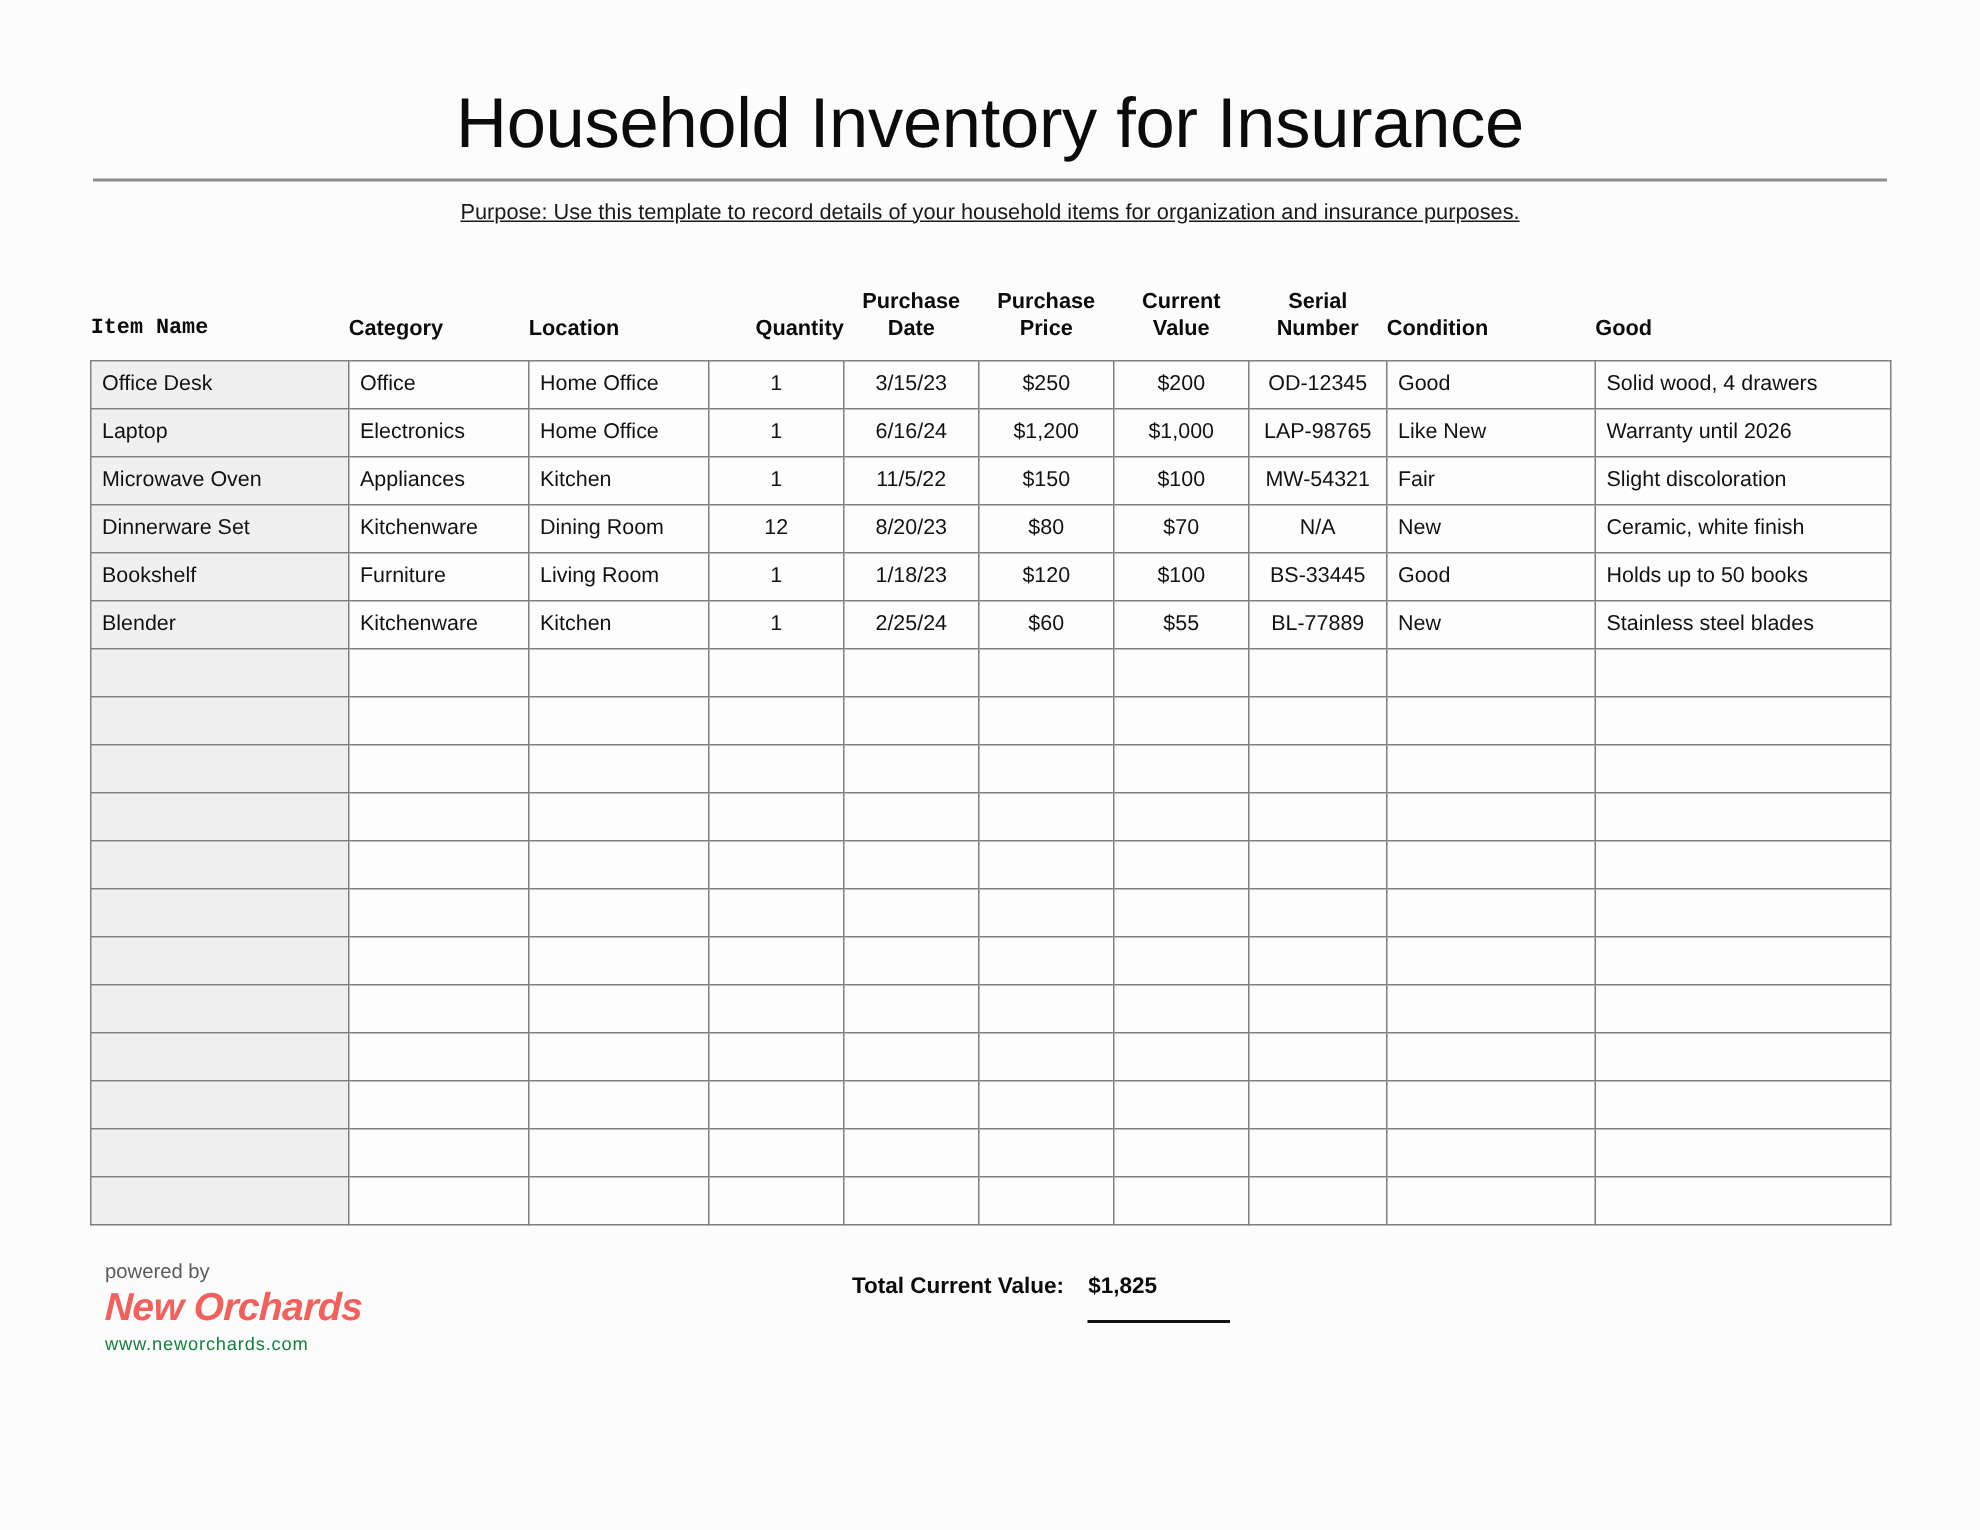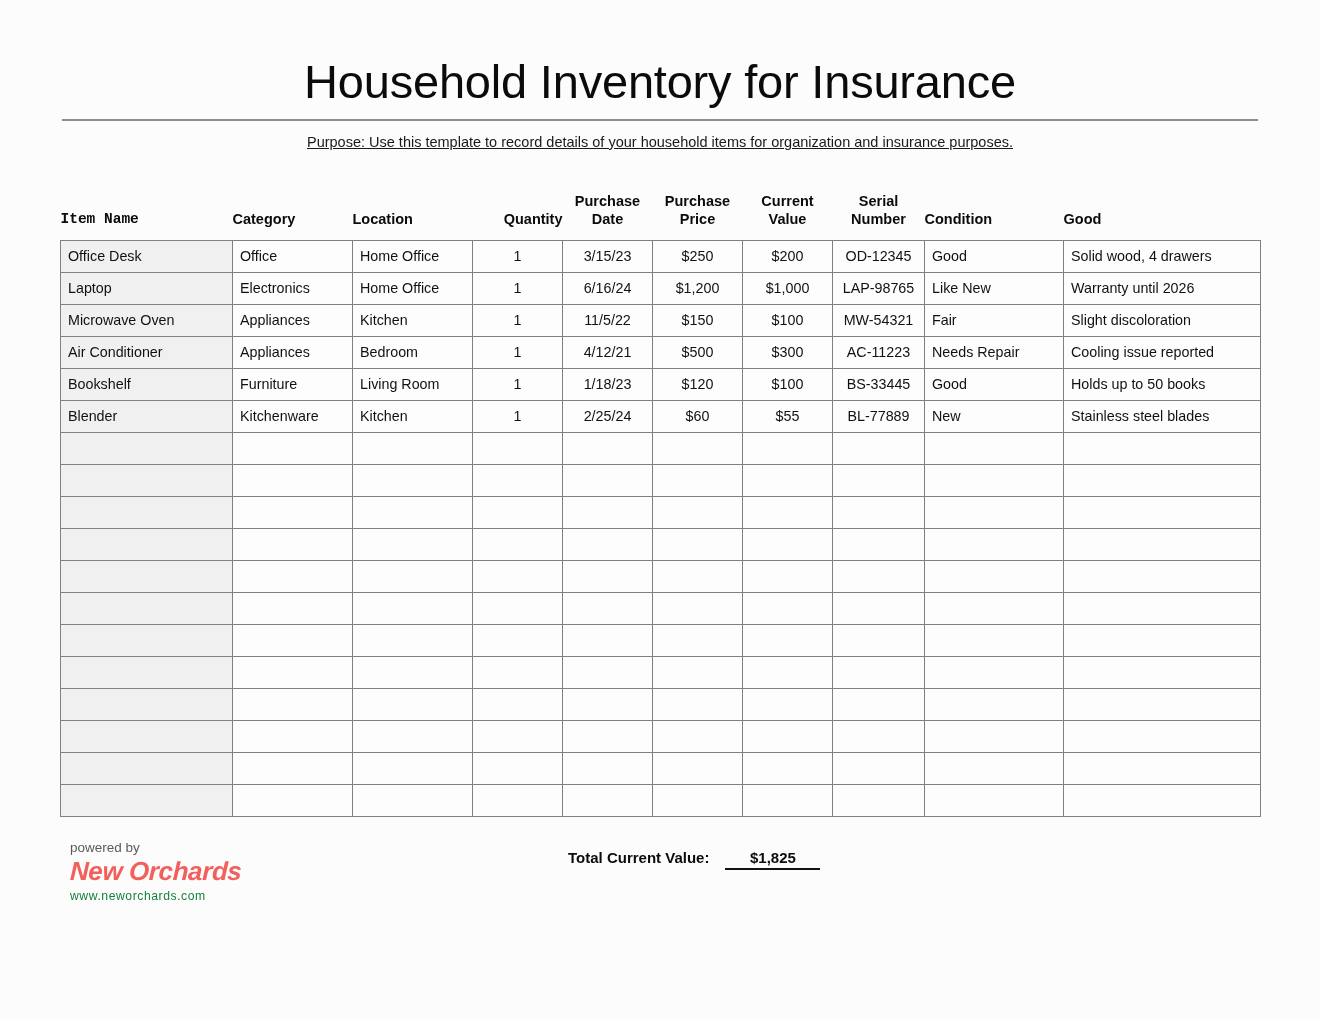--- a/index.html
+++ b/index.html
@@ -157,25 +157,25 @@
   .total-label {
     font-size: 15px;
     font-weight: 700;
     color: #0b0b0b;
     white-space: nowrap;
   }
   .total-value {
     font-size: 15px;
     font-weight: 700;
     color: #0b0b0b;
-    text-align: center;
+    text-align: left;
     width: 95px;
     margin-left: 16px;
     border-bottom: 2.2px solid #121212;
-    padding-bottom: 2px;
+    padding-bottom: 14px;
   }
 </style>
 </head>
 <body>
 
 <div class="page">
 
   <div class="doc-header">
     <h1 class="doc-title">Household Inventory for Insurance</h1>
     <div class="title-rule"></div>
@@ -253,30 +253,30 @@
             <td class="al-l">Kitchen</td>
             <td class="al-c">1</td>
             <td class="al-c">11/5/22</td>
             <td class="al-c">$150</td>
             <td class="al-c">$100</td>
             <td class="al-c">MW-54321</td>
             <td class="al-l">Fair</td>
             <td class="al-l">Slight discoloration</td>
           </tr>
           <tr>
-            <td class="c-item al-l">Air Conditioner</td>
-            <td class="al-l">Appliances</td>
-            <td class="al-l">Bedroom</td>
-            <td class="al-c">1</td>
-            <td class="al-c">4/12/21</td>
-            <td class="al-c">$500</td>
-            <td class="al-c">$300</td>
-            <td class="al-c">AC-11223</td>
-            <td class="al-l">Needs Repair</td>
-            <td class="al-l">Cooling issue reported</td>
+            <td class="c-item al-l">Dinnerware Set</td>
+            <td class="al-l">Kitchenware</td>
+            <td class="al-l">Dining Room</td>
+            <td class="al-c">12</td>
+            <td class="al-c">8/20/23</td>
+            <td class="al-c">$80</td>
+            <td class="al-c">$70</td>
+            <td class="al-c">N/A</td>
+            <td class="al-l">New</td>
+            <td class="al-l">Ceramic, white finish</td>
           </tr>
           <tr>
             <td class="c-item al-l">Bookshelf</td>
             <td class="al-l">Furniture</td>
             <td class="al-l">Living Room</td>
             <td class="al-c">1</td>
             <td class="al-c">1/18/23</td>
             <td class="al-c">$120</td>
             <td class="al-c">$100</td>
             <td class="al-c">BS-33445</td>

